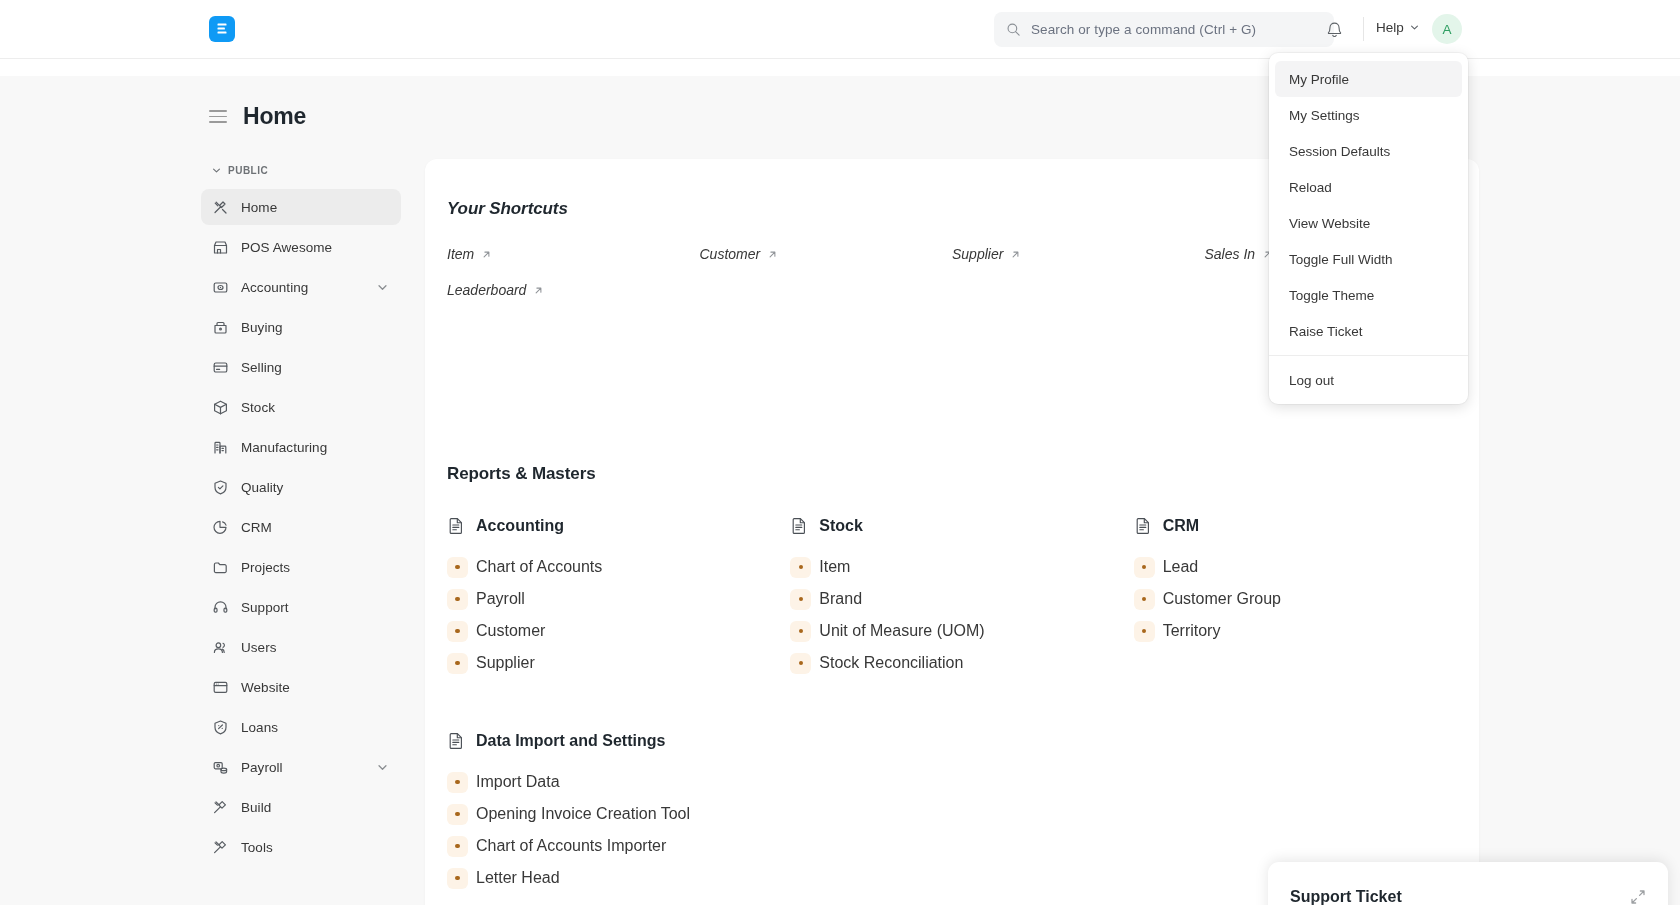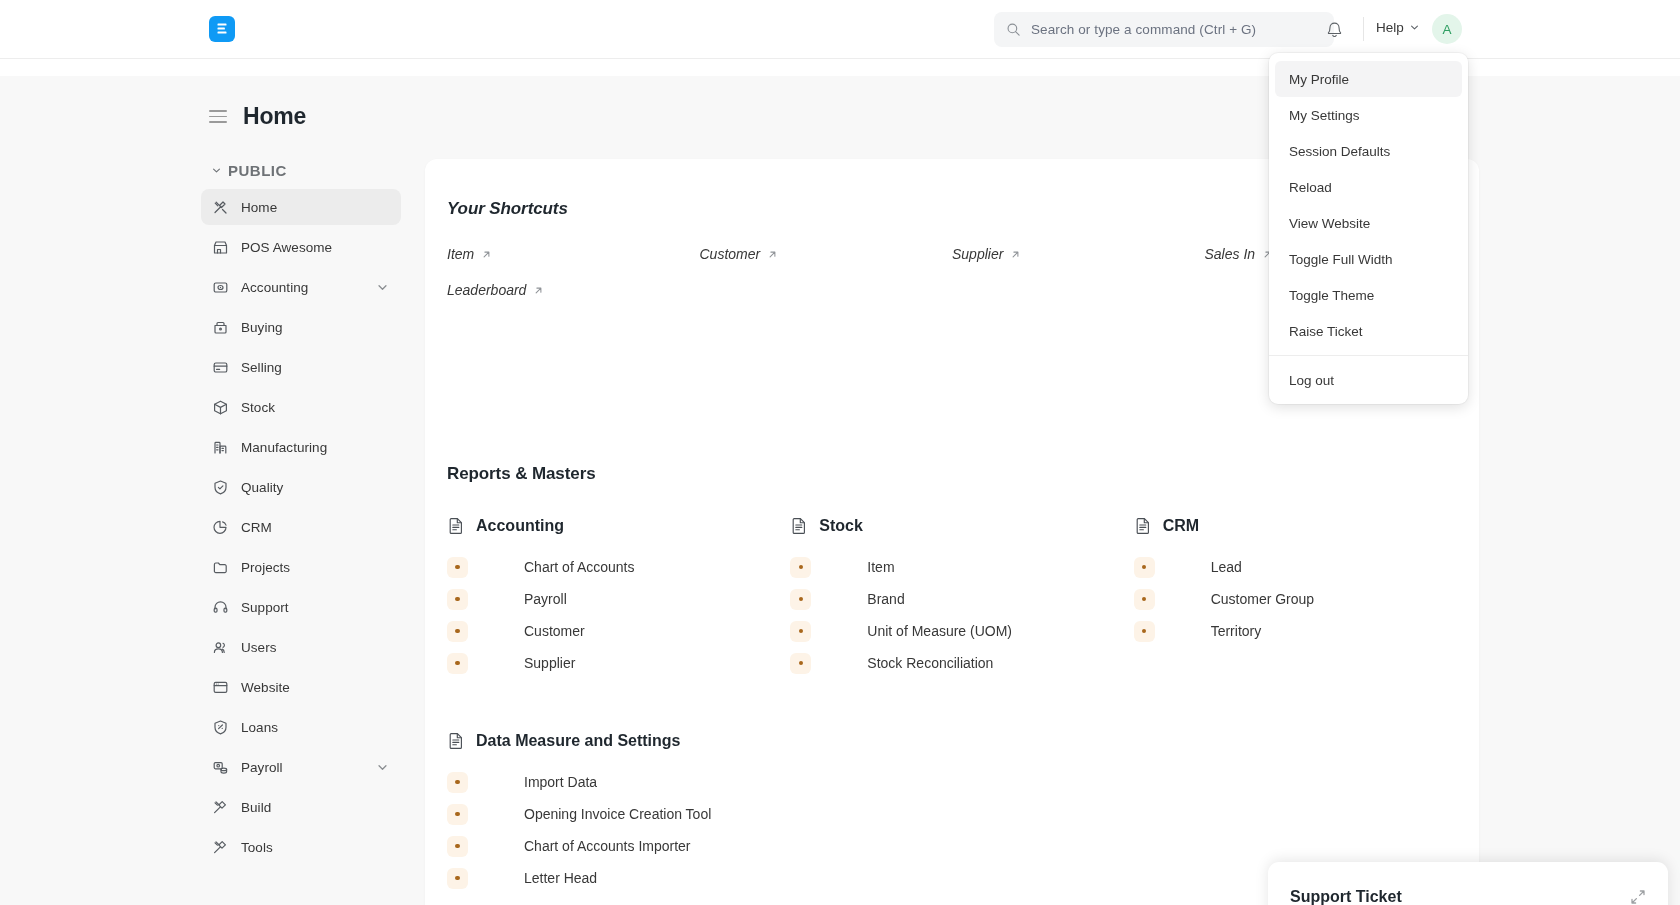--- a/index.html
+++ b/index.html
@@ -70,21 +70,21 @@
 
   
   .sidebar {
     position: absolute; left: 201px; top: 83px;
     width: 200px; height: 763px;
     overflow: hidden;
   }
   .sb-section {
     display: flex; align-items: center; gap: 6px;
     padding: 0 4px 0 10px; height: 22px; margin-bottom: 8px;
-    font-size: 15px; font-weight: 600; letter-spacing: .5px; color: #6e7276;
+    font-size: 10px; font-weight: 600; letter-spacing: .5px; color: #6e7276;
     cursor: pointer;
   }
   .sb-section .chev { width: 11px; height: 11px; flex: 0 0 auto; }
   .sb-item {
     display: flex; align-items: center;
     height: 36px; padding: 0 12px 0 11px; margin-bottom: 4px;
     border-radius: 8px; cursor: pointer;
   }
   .sb-item.active { background: #ececec; }
   .sb-item .ico { width: 17px; height: 17px; flex: 0 0 auto; margin-right: 12px; opacity: .92; }
@@ -120,21 +120,21 @@
     margin-top: 32px; column-gap: 20px;
   }
   .rm-col-second { margin-top: 52px; }
   .rm-head {
     display: flex; align-items: center; gap: 10px; margin-bottom: 16px;
   }
   .rm-head .doc { width: 19px; height: 19px; flex: 0 0 auto; }
   .rm-head .t { font-size: 16px; font-weight: bold; color: #1f272e; }
   .rm-link {
     display: flex; align-items: center; height: 32px;
-    font-size: 14px; color: #383838; cursor: pointer; gap: 48px;
+    font-size: 16px; color: #383838; cursor: pointer;
   }
   .rm-bullet {
     width: 21px; height: 21px; border-radius: 6px;
     background: #fdf3e7; margin-right: 8px;
     display: flex; align-items: center; justify-content: center;
     flex: 0 0 auto;
   }
   .rm-bullet i { width: 4.5px; height: 4.5px; border-radius: 50%; background: #a8671c; display: block; }
 
   
@@ -498,21 +498,21 @@
         <span>Territory</span>
       </div>
           </div>
           <div class="rm-col rm-col-second" style="grid-area: 2 / 1;">
             <div class="rm-head">
               <svg class="doc" viewBox="0 0 19 19" fill="none">
    <path d="M4.2 2.6h6.2l4 4v9.8a1 1 0 0 1-1 1H4.2a1 1 0 0 1-1-1V3.6a1 1 0 0 1 1-1Z" stroke="#4a4f55" stroke-width="1.15" stroke-linejoin="round"></path>
    <path d="M10.3 2.6v4.1h4" stroke="#4a4f55" stroke-width="1.15" stroke-linejoin="round"></path>
    <path d="M5.8 9h6M5.8 11.4h6M5.8 13.8h3.6" stroke="#4a4f55" stroke-width="1.1" stroke-linecap="round"></path>
  </svg>
-      <span class="t">Data Measure and Settings</span>
+      <span class="t">Data Import and Settings</span>
     </div>
             <div class="rm-link">
         <span class="rm-bullet">
                 <i></i>
               </span>
         <span>Import Data</span>
       </div>
             <div class="rm-link">
         <span class="rm-bullet">
                 <i></i>

